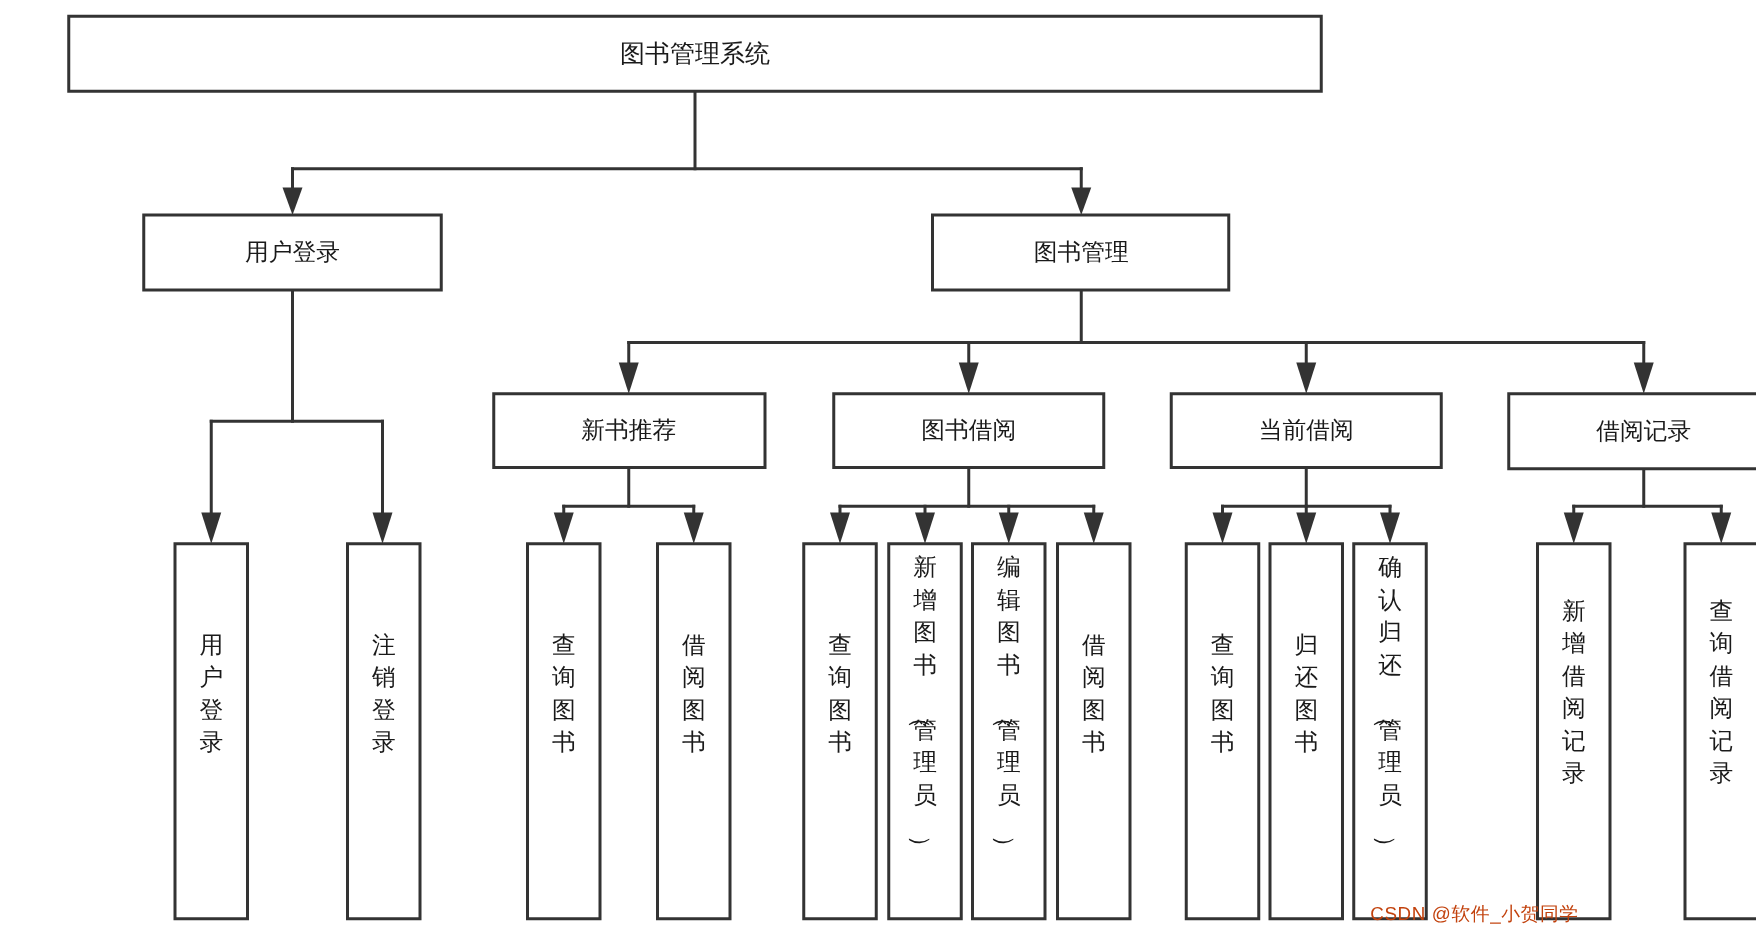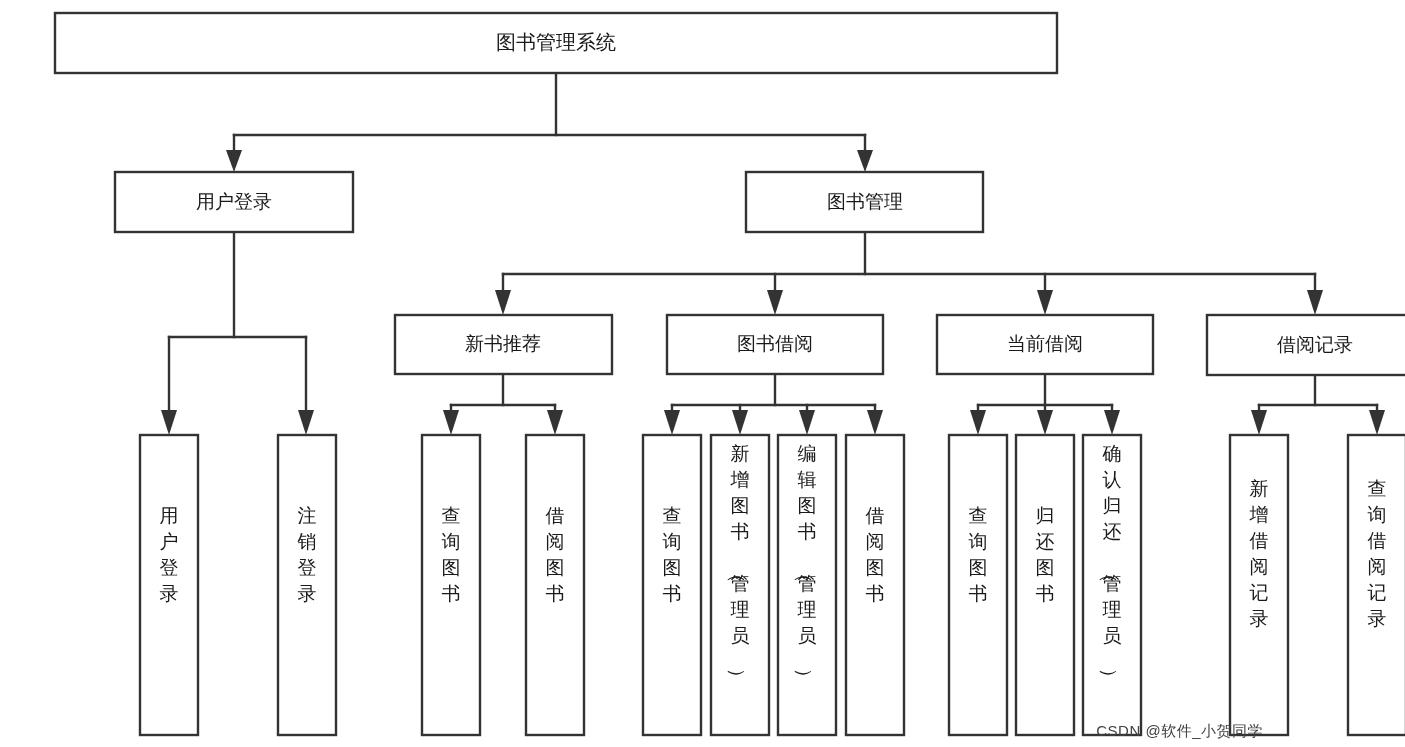--- a/index.html
+++ b/index.html
@@ -57,21 +57,21 @@
     font-size: 19px;
     fill: #1a1a1a;
     text-anchor: middle;
   }
   .watermark {
     position: absolute;
     right: 10px;
     bottom: 6px;
     font-family: "Liberation Sans", "DejaVu Sans", sans-serif;
     font-size: 15px;
-    color: #404040;
+    color: #c2410c;
     letter-spacing: 0.5px;
     white-space: nowrap;
     pointer-events: none;
   }
 </style>
 </head>
 <body>
 
 <div id="diagram-root">
   <svg class="diagram" viewBox="0 0 1405 747" xmlns="http://www.w3.org/2000/svg">

